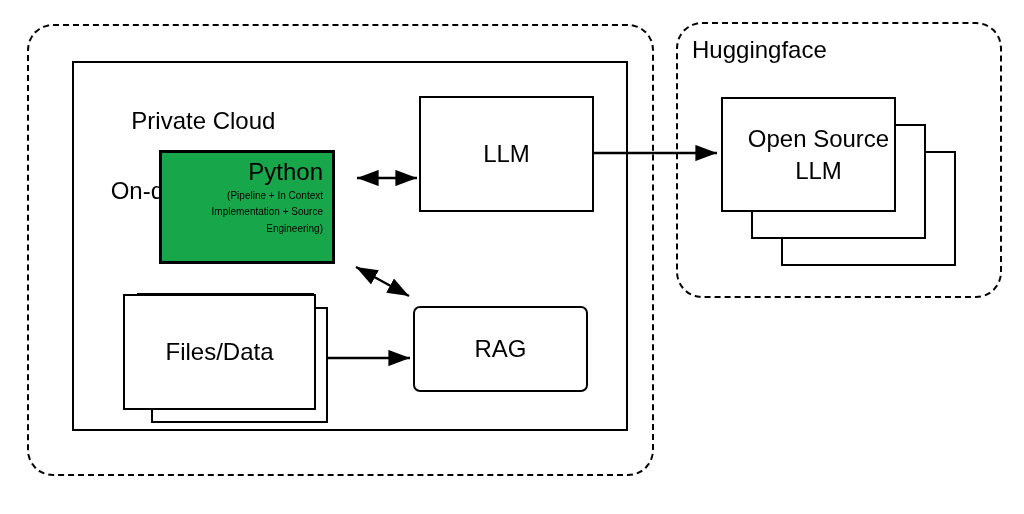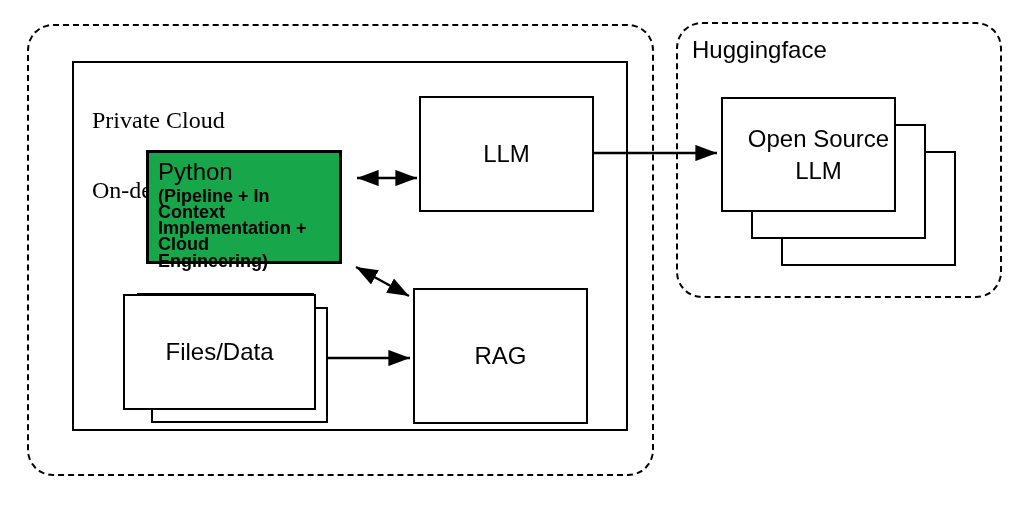--- a/index.html
+++ b/index.html
@@ -9,21 +9,21 @@
     font-family: "Liberation Sans", sans-serif;
     color: #000000;
   }
   .canvas {
     position: relative;
     width: 1024px;
     height: 514px;
     background: #ffffff;
     overflow: hidden;
   }
-  .abs { position: absolute; box-sizing: border-box; }
+  .abs { position: absolute; box-sizing: border-box; text-align: center; }
 
   
   .group-dashed {
     border: 2px dashed #000000;
     border-radius: 26px;
     background: transparent;
   }
 
   
   .container-solid {
@@ -52,21 +52,21 @@
   .node-label { display: block; }
 
   
   .python-box {
     border: 3px solid #000000;
     padding: 3px 9px 0 9px;
     display: block;
     text-align: left;
   }
   .python-title { font-size: 24px; line-height: 32px; }
-  .python-detail { font-size: 18px; line-height: 16px; font-weight: bold; }
+  .python-detail { font-size: 10px; line-height: 16px; }
   .python-detail.gap { margin-top: 1px; }
 
   
   .stack-sheet {
     border: 2px solid #000000;
     background: #ffffff;
   }
 
   svg.arrow-layer {
     position: absolute;
@@ -79,45 +79,45 @@
 </style>
 </head>
 <body>
 
 <div class="canvas">
 
   <div class="abs group-dashed" style="left:27px; top:24px; width:627px; height:452px;"></div>
 
   <div class="abs container-solid" style="left:72px; top:61px; width:556px; height:370px;"></div>
 
-  <div class="abs group-label" style="left:68px; top:68px;font-family:Liberation Serif, serif;">
+  <div class="abs group-label" style="left:84px; top:68px;">
     <span>Private Cloud</span><br>
     <span>On-demand POD</span>
   </div>
 
-  <div class="abs python-box" style="left:146px; top:150px; width:196px; height:114px; background:#18a64b;">
+  <div class="abs python-box" style="left:159px; top:150px; width:176px; height:114px; background:#18a64b;text-align:right;">
     <div class="python-title">
       <span>Python</span><br>
     </div>
     <div class="python-detail">(Pipeline + In Context</div>
-    <div class="python-detail">Implementation + Cloud</div>
+    <div class="python-detail">Implementation + Source</div>
     <div class="python-detail gap">Engineering)</div>
   </div>
 
   <div class="abs node" style="left:419px; top:96px; width:175px; height:116px;">
     <span class="node-label">LLM</span>
   </div>
 
   <div class="abs stack-sheet" style="left:151px; top:307px; width:177px; height:116px;"></div>
   <div class="abs stack-sheet" style="left:137px; top:293px; width:177px; height:116px;"></div>
   <div class="abs node" style="left:123px; top:279px; width:193px; height:116px;margin-top:15px;">
     <span class="node-label">Files/Data</span>
   </div>
 
-  <div class="abs node" style="left:413px; top:288px; width:175px; height:136px;">
+  <div class="abs node" style="left:413px; top:306px; width:175px; height:86px;border-radius:7px;">
     <span class="node-label">RAG</span>
   </div>
 
   <div class="abs group-dashed" style="left:676px; top:22px; width:326px; height:276px;"></div>
   <div class="abs group-label" style="left:692px; top:32px;">Huggingface</div>
 
   <div class="abs stack-sheet" style="left:781px; top:151px; width:175px; height:115px;"></div>
   <div class="abs stack-sheet" style="left:751px; top:124px; width:175px; height:115px;"></div>
   <div class="abs node" style="left:721px; top:97px; width:175px; height:115px;padding-left:20px;">
     <span class="node-label">

